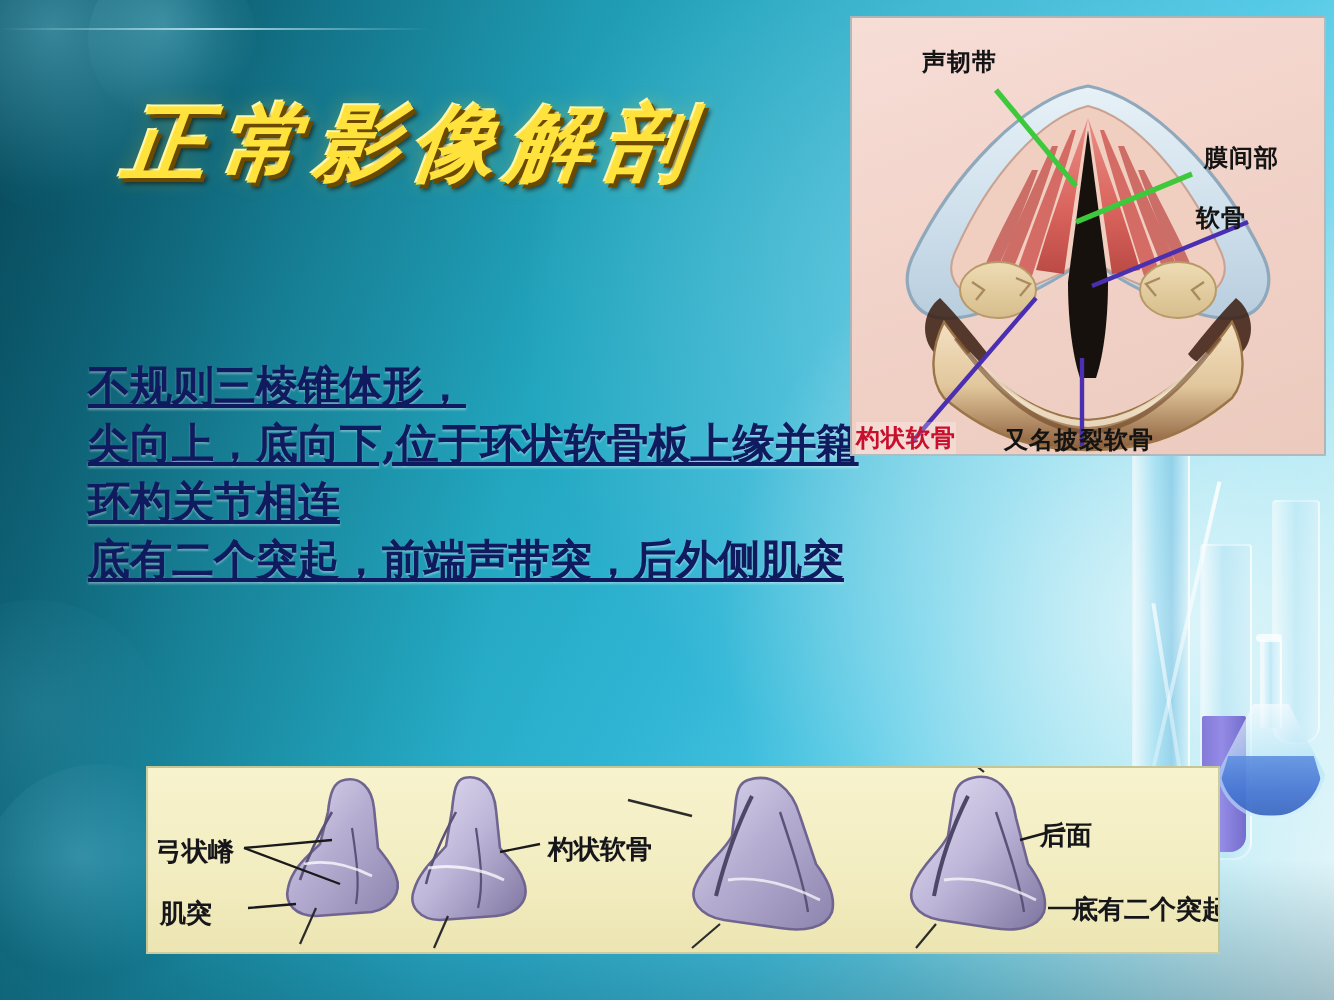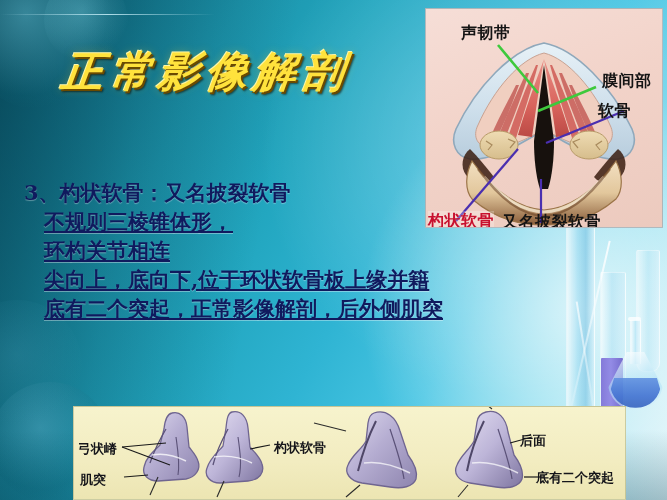--- a/index.html
+++ b/index.html
@@ -90,31 +90,30 @@
   #body-text .ln.ind{padding-left:20px;text-decoration:underline;}
 
   
   #anatomy-panel{
     position:absolute;left:425px;top:8px;width:236px;height:218px;
     background:linear-gradient(160deg,#f6ded7 0%,#f2d3c9 45%,#eccabe 100%);
     border:1px solid rgba(120,160,175,.55);
     overflow:hidden;
   }
   #anatomy-panel .lbl{position:absolute;font-family:"DejaVu Sans","Liberation Sans",sans-serif;
-    font-size:16px;font-weight:bold;color:#141414;white-space:nowrap;letter-spacing:.5px;}
+    font-size:12px;font-weight:bold;color:#141414;white-space:nowrap;letter-spacing:.5px;}
   #anatomy-panel .lbl-red{color:#c8102e;background:rgba(255,255,255,.25);}
   #anatomy-panel svg{position:absolute;left:0;top:0;}
 
   
   #specimen-strip{
-    position:absolute;left:73px;top:406px;width:535px;height:92px;
+    position:absolute;left:73px;top:383px;width:535px;height:92px;
     background:linear-gradient(180deg,#f7f3cd 0%,#f2ecc0 60%,#ece5b2 100%);
     border:1px solid rgba(160,165,120,.5);
     overflow:hidden;
-    padding-left:16px;
   }
   #specimen-strip .slbl{position:absolute;font-family:"DejaVu Sans","Liberation Sans",sans-serif;
     font-size:13px;font-weight:bold;color:#15151a;white-space:nowrap;}
   #specimen-strip svg{position:absolute;left:0;top:0;}
 </style>
 </head>
 <body>
 
 <div id="slide">
 
@@ -133,25 +132,24 @@
   <div class="glass tube-b-fill"></div>
   <div class="glass flask-neck"></div>
   <div class="glass flask-rim"></div>
   <div class="glass flask-body"></div>
   <div class="glass flask-fill"></div>
   <div class="bottom-shade"></div>
 
   <div id="title">正常影像解剖</div>
 
   <div id="body-text">
-    <span class="ln">3、杓状软骨：又名披裂软骨</span>
     <span class="ln ind">不规则三棱锥体形，</span>
+    <span class="ln ind">尖向上，底向下,位于环状软骨板上缘并籍</span>
     <span class="ln ind">环杓关节相连</span>
-    <span class="ln ind">尖向上，底向下,位于环状软骨板上缘并籍</span>
-    <span class="ln ind">底有二个突起，正常影像解剖，后外侧肌突</span>
+    <span class="ln ind">底有二个突起，前端声带突，后外侧肌突</span>
   </div>
 
   <div id="anatomy-panel">
     <svg width="236" height="218" viewBox="0 0 236 218">
       <defs>
         <linearGradient id="thyroGrad" x1="0" y1="0" x2="0" y2="1">
           <stop offset="0%" stop-color="#e7f1f7"></stop>
           <stop offset="55%" stop-color="#cfe0ec"></stop>
           <stop offset="100%" stop-color="#b8cddd"></stop>
         </linearGradient>

